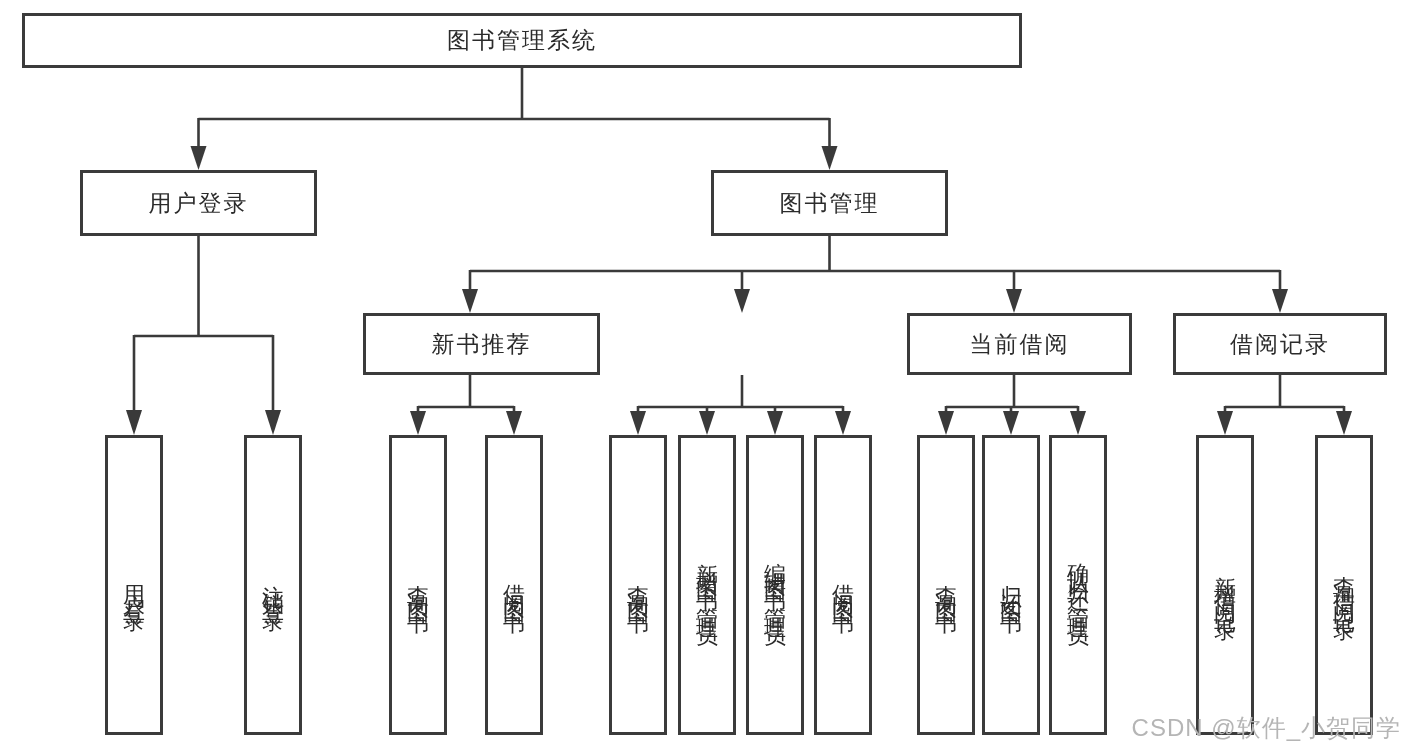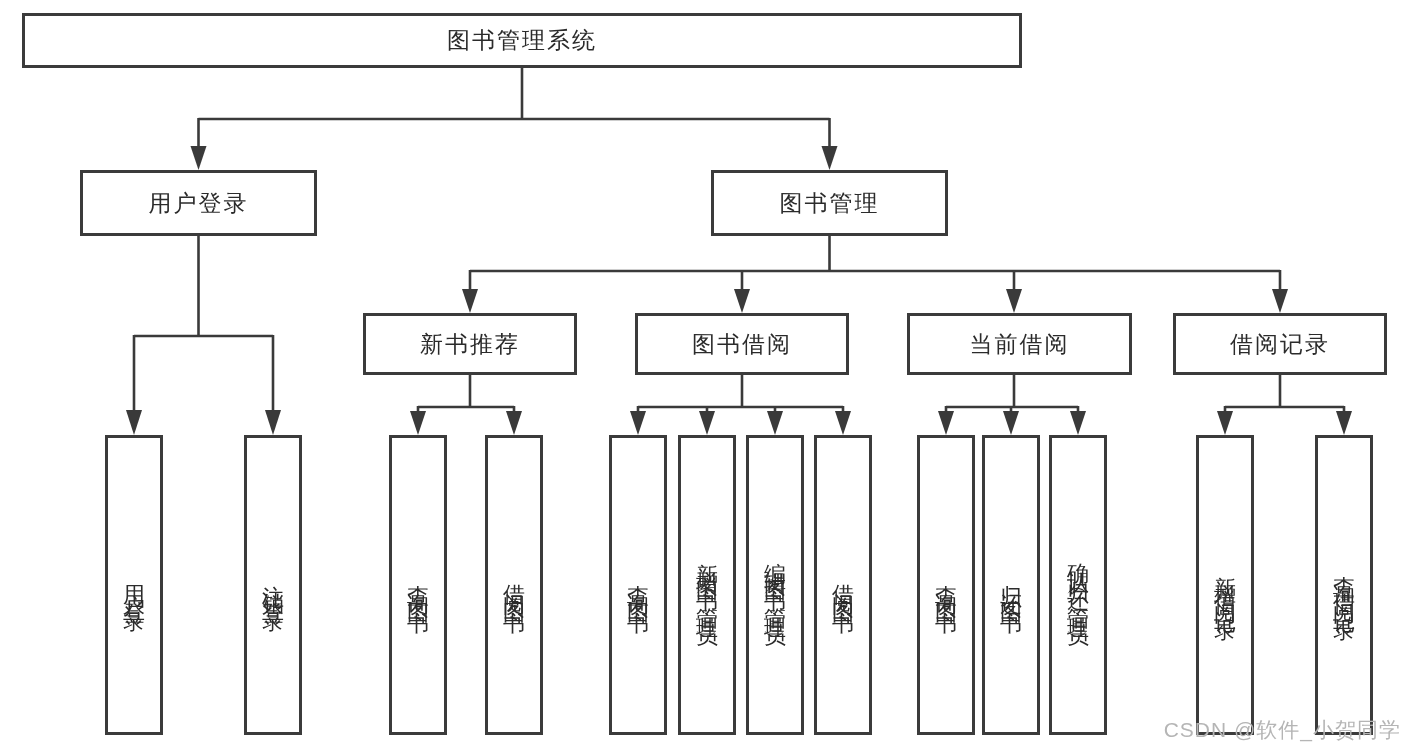--- a/index.html
+++ b/index.html
@@ -59,21 +59,21 @@
     text-orientation: mixed;
     font-size: 22px;
     letter-spacing: 9px;
     line-height: 1.1;
     white-space: nowrap;
   }
   .watermark {
     position: absolute;
     right: 4px;
     bottom: 3px;
-    font-size: 21px;
+    font-size: 24px;
     letter-spacing: 1px;
     color: var(--watermark);
     white-space: nowrap;
   }
 </style>
 </head>
 <body>
 
 <div class="canvas">
 
@@ -143,25 +143,22 @@
     <span>图书管理系统</span>
   </div>
 
   <div class="node h" style="left:80px; top:170px; width:237px; height:66px;">
     <span>用户登录</span>
   </div>
   <div class="node h" style="left:711px; top:170px; width:237px; height:66px;align-items:center;">
     <span>图书管理</span>
   </div>
 
-  <div class="node h" style="left:363px; top:313px; width:214px; height:62px;">
+  <div class="node h" style="left:363px; top:313px; width:237px; height:62px;">
     <span>新书推荐</span>
-  </div>
-  <div class="node h" style="left:635px; top:313px; width:214px; height:62px;">
-    <span>图书借阅</span>
   </div>
   <div class="node h" style="left:907px; top:313px; width:225px; height:62px;">
     <span>当前借阅</span>
   </div>
   <div class="node h" style="left:1173px; top:313px; width:214px; height:62px;">
     <span>借阅记录</span>
   </div>
 
   <div class="node v" style="left:105px; top:435px; width:58px; height:300px;">
     <span>用户登录</span>

